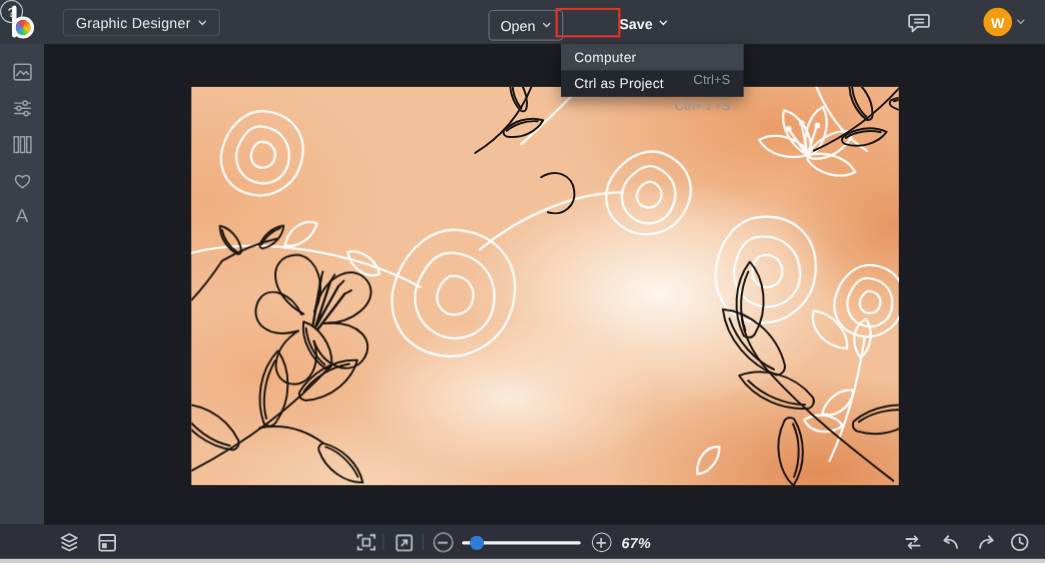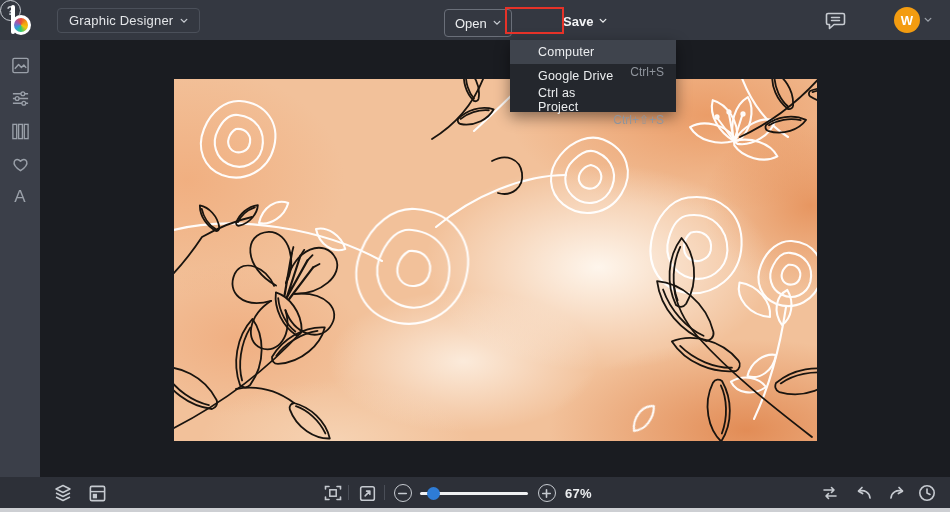--- a/index.html
+++ b/index.html
@@ -37,21 +37,21 @@
             background:#f39c10; color:#fff; font-size:13px; font-weight:bold;
             display:flex; align-items:center; justify-content:center; cursor:pointer; }
   .avatar-chev { position:absolute; left:924px; top:16px; color:#9ba0a8; }
 
   
   .dropdown { position:absolute; left:510px; top:40px; width:166px; background:#24272d;
               z-index:35; box-shadow:0 5px 14px rgba(0,0,0,.45); }
   .menu-item { height:24px; display:flex; align-items:center; justify-content:space-between;
                padding:0 12px; cursor:pointer; }
   .menu-item.active { background:#3f444d; }
-  .menu-label { color:#eceef0; font-size:12.5px; letter-spacing:.2px;margin-left:16px; }
+  .menu-label { color:#eceef0; font-size:12.5px; letter-spacing:.2px; }
   .menu-shortcut { color:#8f949c; font-size:12px;margin-top:40px; }
 
   
   .sidebar { position:absolute; left:0; top:40px; width:40px; height:437px; background:#3b3f49; z-index:20;
              display:flex; flex-direction:column; align-items:center; padding-top:15px; gap:13px; }
   .side-item { width:20px; height:20px; color:#9aa0a9; display:flex; align-items:center; justify-content:center;
                cursor:pointer; }
   .side-item .glyph-a { font-size:17px; color:#9aa0a9; font-family:inherit; }
 
   
@@ -75,21 +75,21 @@
   .bb-icon { position:absolute; color:#c6cad0; background:none; border:none; cursor:pointer;
              width:22px; height:22px; top:5px; }
   .bb-sep { position:absolute; top:8px; width:1px; height:15px; background:#4a4e57; }
   .zoom-circle { position:absolute; top:7px; width:18px; height:18px; border:1.5px solid #c6cad0;
                  border-radius:50%; background:none; color:#c6cad0; cursor:pointer; }
   .zoom-track { position:absolute; left:420px; top:15px; width:108px; height:3px; background:#f0f1f3;
                 border-radius:2px; cursor:pointer; }
   .zoom-handle { position:absolute; left:7px; top:-5px; width:13px; height:13px; border-radius:50%;
                  background:#2e7cd6; cursor:grab; }
   .zoom-label { position:absolute; left:565px; top:9px; color:#eceef0; font-size:13px; font-weight:bold;
-                letter-spacing:.3px; }
+                letter-spacing:.3px;font-style:italic; }
   svg { display:block; }
 </style>
 </head>
 <body>
 
 <div class="app">
 
   <header class="topbar">
     <div class="logo">
       <div class="stem"></div>
@@ -263,24 +263,20 @@
       </svg>
     </div>
   </main>
 
   <div class="dropdown">
     <div class="menu-item active">
       <span class="menu-label">Computer</span>
       <span class="menu-shortcut">Ctrl+S</span>
     </div>
     <div class="menu-item">
-      <span class="menu-label">Google Drive</span>
-      <span class="menu-shortcut"></span>
-    </div>
-    <div class="menu-item">
       <span class="menu-label">Ctrl as Project</span>
       <span class="menu-shortcut">Ctrl+⇧+S</span>
     </div>
   </div>
 
   <footer class="bottombar">
     <button class="bb-icon" style="left:53px;">
       <svg viewBox="0 0 20 20" width="20" height="20">
         <path d="M10 2.5 L17 6 L10 9.5 L3 6 Z" fill="none" stroke="currentColor" stroke-width="1.5" stroke-linejoin="round"></path>
         <path d="M3 10 L10 13.5 L17 10" fill="none" stroke="currentColor" stroke-width="1.5" stroke-linejoin="round"></path>

